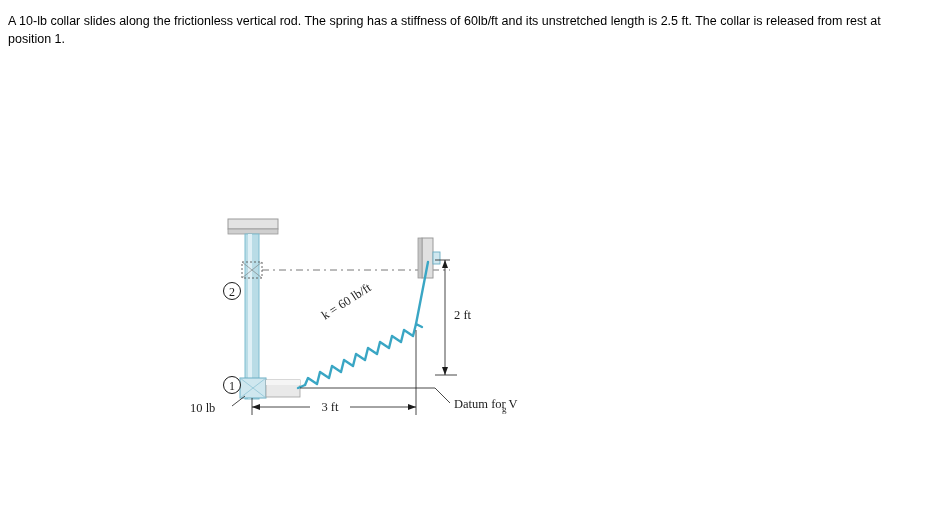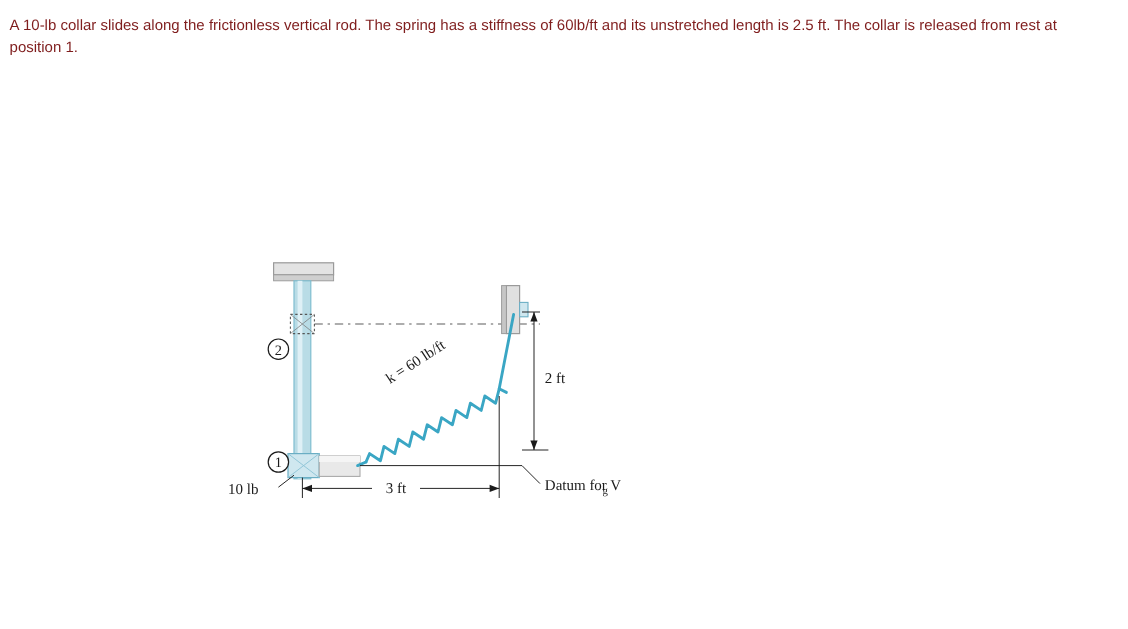--- a/index.html
+++ b/index.html
@@ -14,21 +14,21 @@
     position: relative;
     overflow: hidden;
   }
   #problem-statement {
     position: absolute;
     left: 8px;
     top: 12px;
     width: 900px;
     font-size: 12.5px;
     line-height: 1.45;
-    color: #7f1d1d;
+    color: #000000;
   }
   #figure-wrap {
     position: absolute;
     left: 150px;
     top: 200px;
     width: 600px;
     height: 290px;
   }
   #figure-wrap svg {
     display: block;

